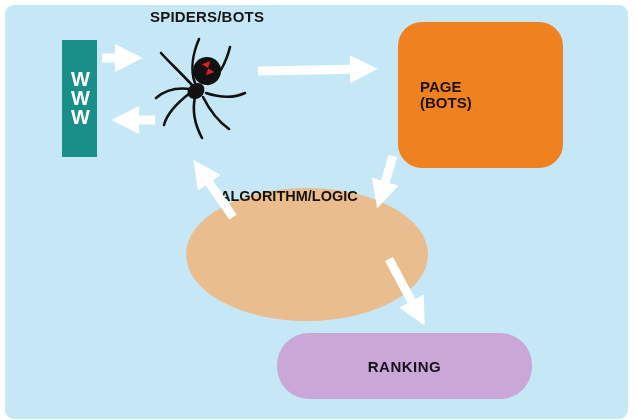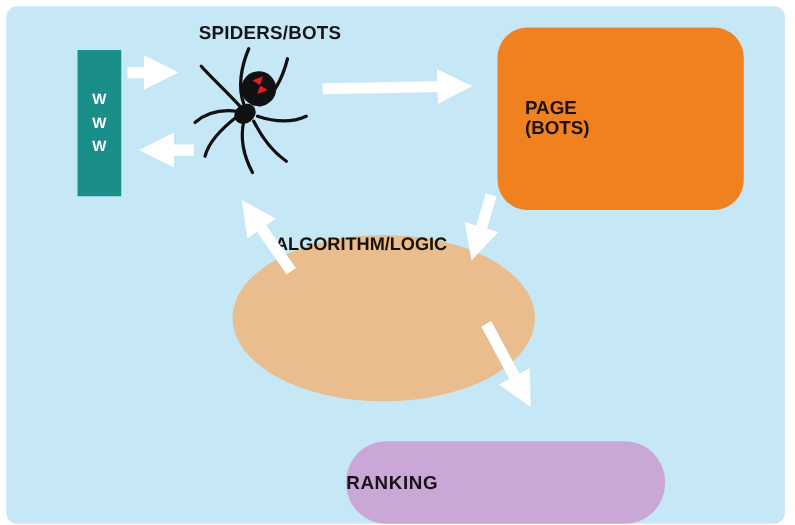--- a/index.html
+++ b/index.html
@@ -32,44 +32,44 @@
     left: 57px; top: 35px;
     width: 35px; height: 117px;
     background: #1a8e89;
     display: flex;
     align-items: center;
     justify-content: center;
   }
   .www-text {
     color: #ffffff;
     font-weight: bold;
-    font-size: 12px;
+    font-size: 20px;
     line-height: 19px;
     width: 17px;
     word-break: break-all;
     text-align: center;
   }
 
   
   .spider-caption {
     position: absolute;
-    left: 145px; top: 13px;
+    left: 145px; top: 3px;
     width: 132px;
-    text-align: center;
+    text-align: left;
     font-size: 15px;
     font-weight: bold;
     color: #161616;
     letter-spacing: 0.2px;
   }
 
   
   .repo-box {
     position: absolute;
     left: 393px; top: 17px;
-    width: 197px; height: 146px;
+    width: 165px; height: 146px;
     background: #f08121;
     border-radius: 24px;
     display: flex;
     flex-direction: column;
     justify-content: center;
     padding-left: 22px;
   }
   .repo-box .line {
     font-size: 15px;
     line-height: 16px;
@@ -91,27 +91,27 @@
   .algo-ellipse .line {
     font-size: 14.5px;
     line-height: 16px;
     font-weight: bold;
     color: #171106;
   }
 
   
   .ranking-box {
     position: absolute;
-    left: 272px; top: 348px;
+    left: 272px; top: 328px;
     width: 255px; height: 66px;
     background: #c9a7d6;
     border-radius: 32px;
     display: flex;
     align-items: center;
-    justify-content: flex-start;
+    justify-content: center;
   }
   .ranking-box .label {
     font-size: 15px;
     font-weight: bold;
     color: #191019;
     letter-spacing: 0.5px;
   }
 </style>
 </head>
 <body>

